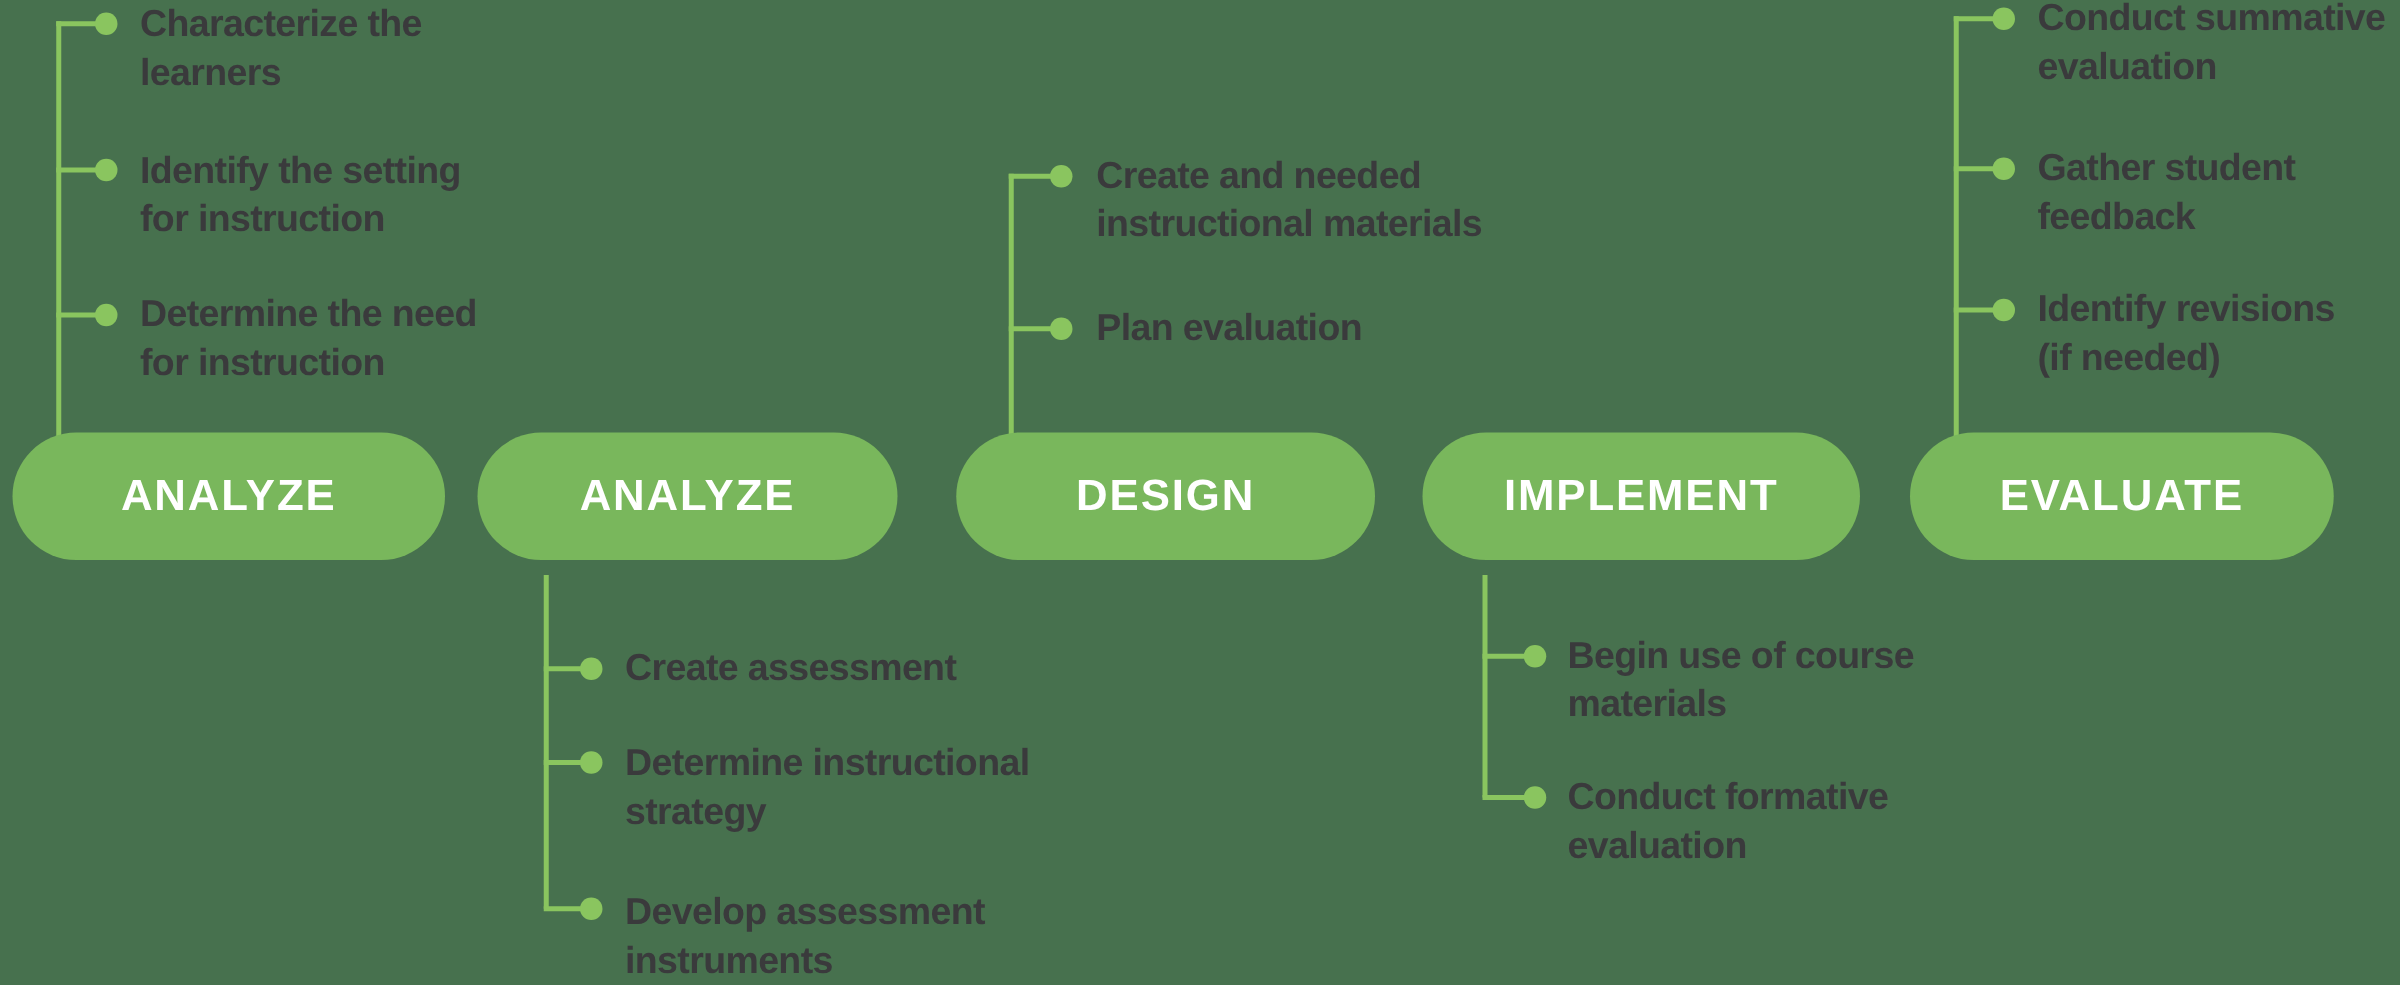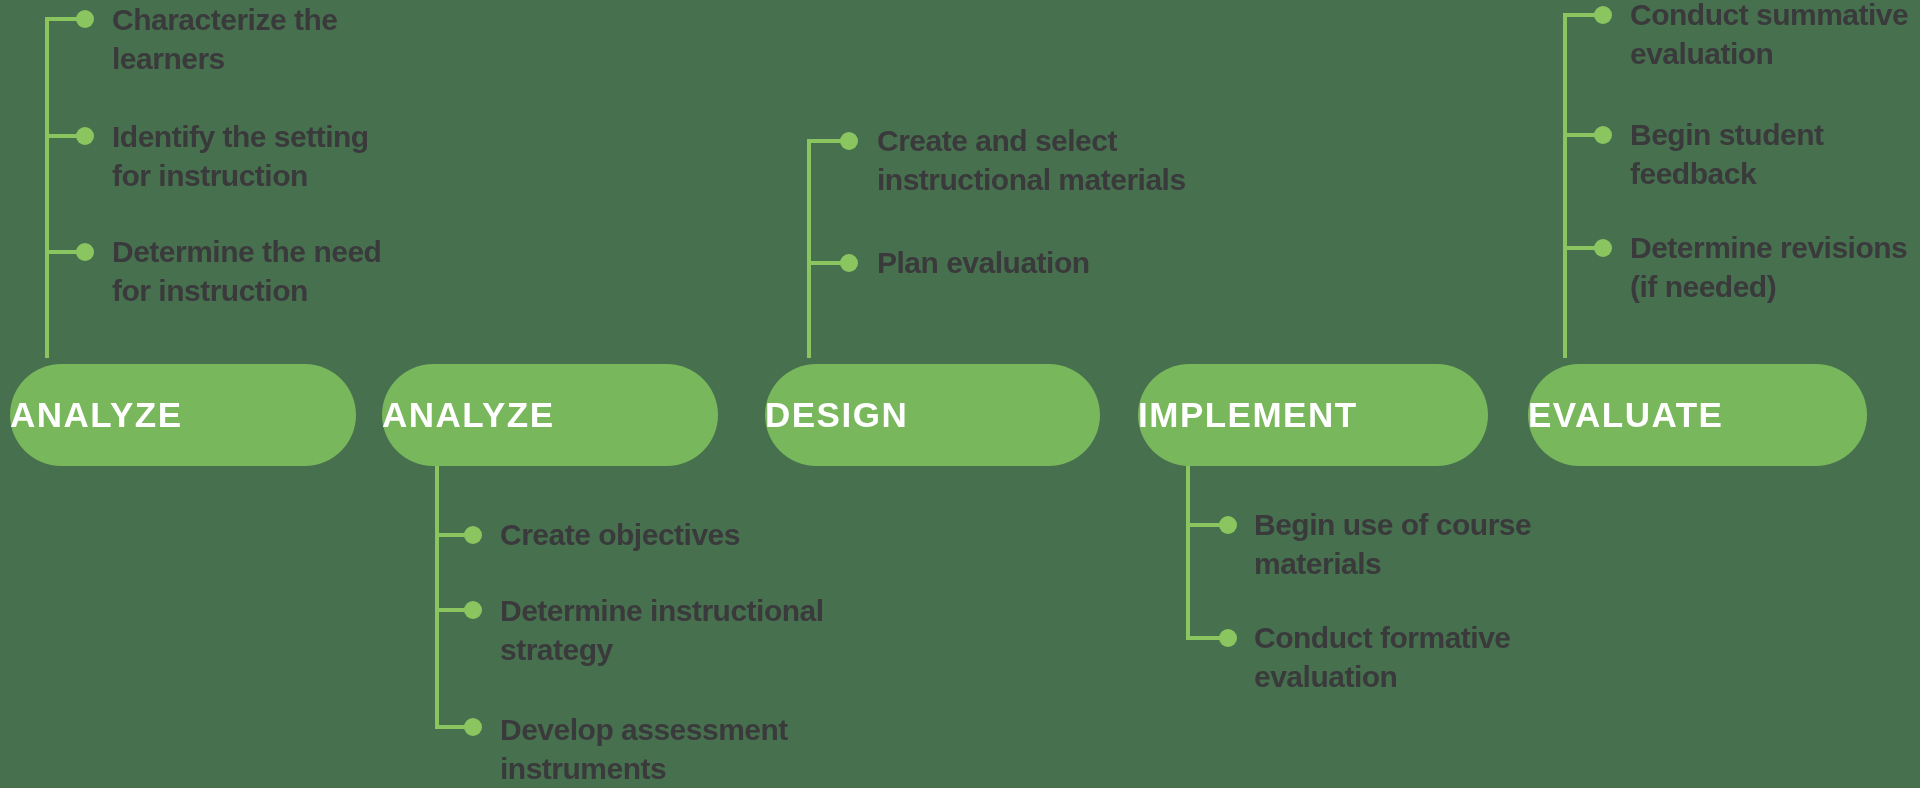--- a/index.html
+++ b/index.html
@@ -41,27 +41,27 @@
     position: absolute;
     font-size: 30px;
     font-weight: 700;
     line-height: 39px;
     letter-spacing: -0.5px;
     color: var(--text);
     white-space: pre-line;
   }
   .pill {
     position: absolute;
-    top: 364px;
+    top: 346px;
     height: 102px;
     border-radius: 51px;
     background: var(--pill);
     display: flex;
     align-items: center;
-    justify-content: flex-start;
+    justify-content: center;
   }
   .pill-label {
     color: var(--pill-text);
     font-size: 35px;
     font-weight: 700;
     letter-spacing: 1.5px;
   }
 </style>
 </head>
 <body>
@@ -89,21 +89,21 @@
     <div class="pill" style="left:10px; width:346px">
       <span class="pill-label">ANALYZE</span>
     </div>
   </div>
 
   <div>
     <div class="vline" style="left:435px; top:460px; height:267px"></div>
 
     <div class="stub" style="left:435px; top:533px; width:38px"></div>
     <div class="dot" style="left:464px; top:526px"></div>
-    <div class="item" style="left:500px; top:515px">Create objectives</div>
+    <div class="item" style="left:500px; top:515px">Create assessment</div>
 
     <div class="stub" style="left:435px; top:608px; width:38px"></div>
     <div class="dot" style="left:464px; top:601px"></div>
     <div class="item" style="left:500px; top:591px">Determine instructional
 strategy</div>
 
     <div class="stub" style="left:435px; top:725px; width:38px"></div>
     <div class="dot" style="left:464px; top:718px"></div>
     <div class="item" style="left:500px; top:710px">Develop assessment
 instruments</div>
@@ -111,21 +111,21 @@
     <div class="pill" style="left:382px; width:336px">
       <span class="pill-label">ANALYZE</span>
     </div>
   </div>
 
   <div>
     <div class="vline" style="left:807px; top:139px; height:219px"></div>
 
     <div class="stub" style="left:807px; top:139px; width:42px"></div>
     <div class="dot" style="left:840px; top:132px"></div>
-    <div class="item" style="left:877px; top:121px">Create and select
+    <div class="item" style="left:877px; top:121px">Create and needed
 instructional materials</div>
 
     <div class="stub" style="left:807px; top:261px; width:42px"></div>
     <div class="dot" style="left:840px; top:254px"></div>
     <div class="item" style="left:877px; top:243px">Plan evaluation</div>
 
     <div class="pill" style="left:765px; width:335px">
       <span class="pill-label">DESIGN</span>
     </div>
   </div>
@@ -151,26 +151,26 @@
   <div>
     <div class="vline" style="left:1563px; top:13px; height:345px"></div>
 
     <div class="stub" style="left:1563px; top:13px; width:40px"></div>
     <div class="dot" style="left:1594px; top:6px"></div>
     <div class="item" style="left:1630px; top:-5px">Conduct summative
 evaluation</div>
 
     <div class="stub" style="left:1563px; top:133px; width:40px"></div>
     <div class="dot" style="left:1594px; top:126px"></div>
-    <div class="item" style="left:1630px; top:115px">Begin student
+    <div class="item" style="left:1630px; top:115px">Gather student
 feedback</div>
 
     <div class="stub" style="left:1563px; top:246px; width:40px"></div>
     <div class="dot" style="left:1594px; top:239px"></div>
-    <div class="item" style="left:1630px; top:228px">Determine revisions
+    <div class="item" style="left:1630px; top:228px">Identify revisions
 (if needed)</div>
 
     <div class="pill" style="left:1528px; width:339px">
       <span class="pill-label">EVALUATE</span>
     </div>
   </div>
 
 </div>
 
 </body></html>

